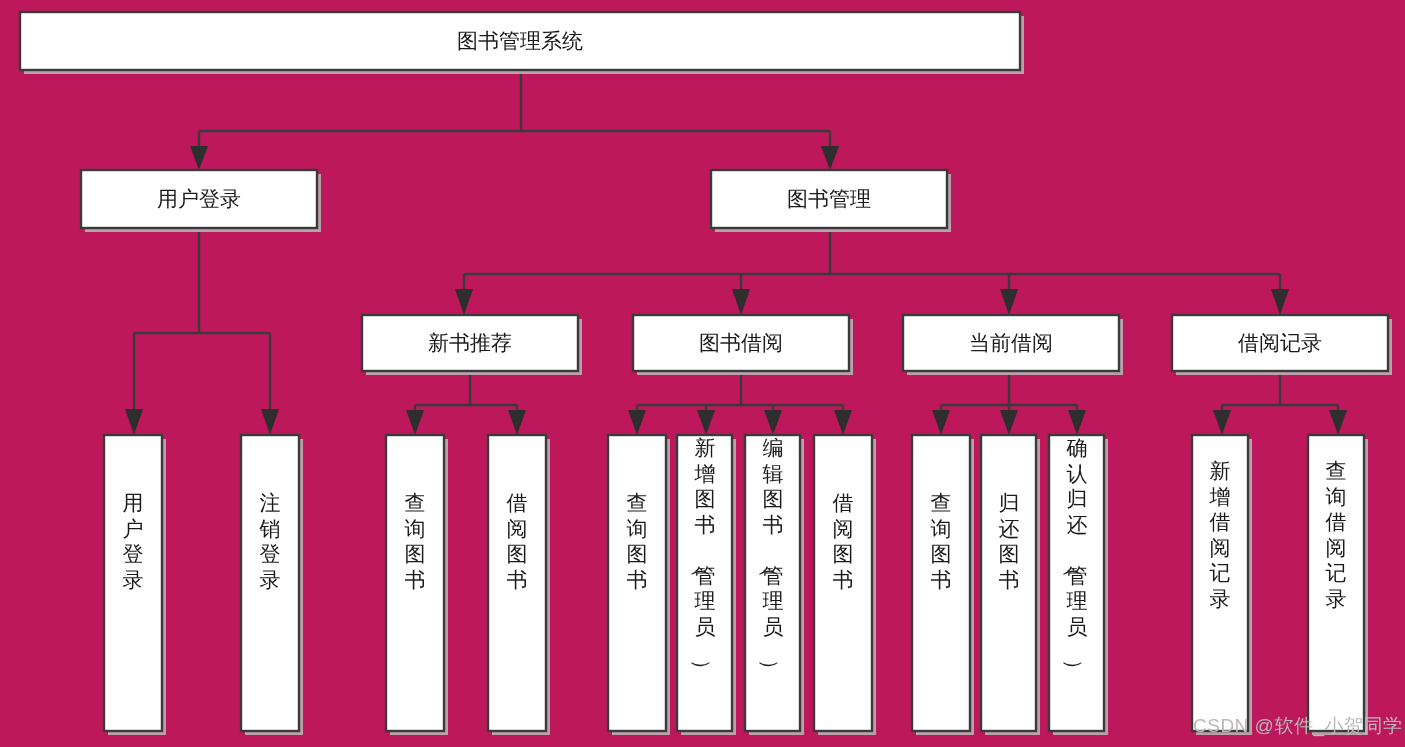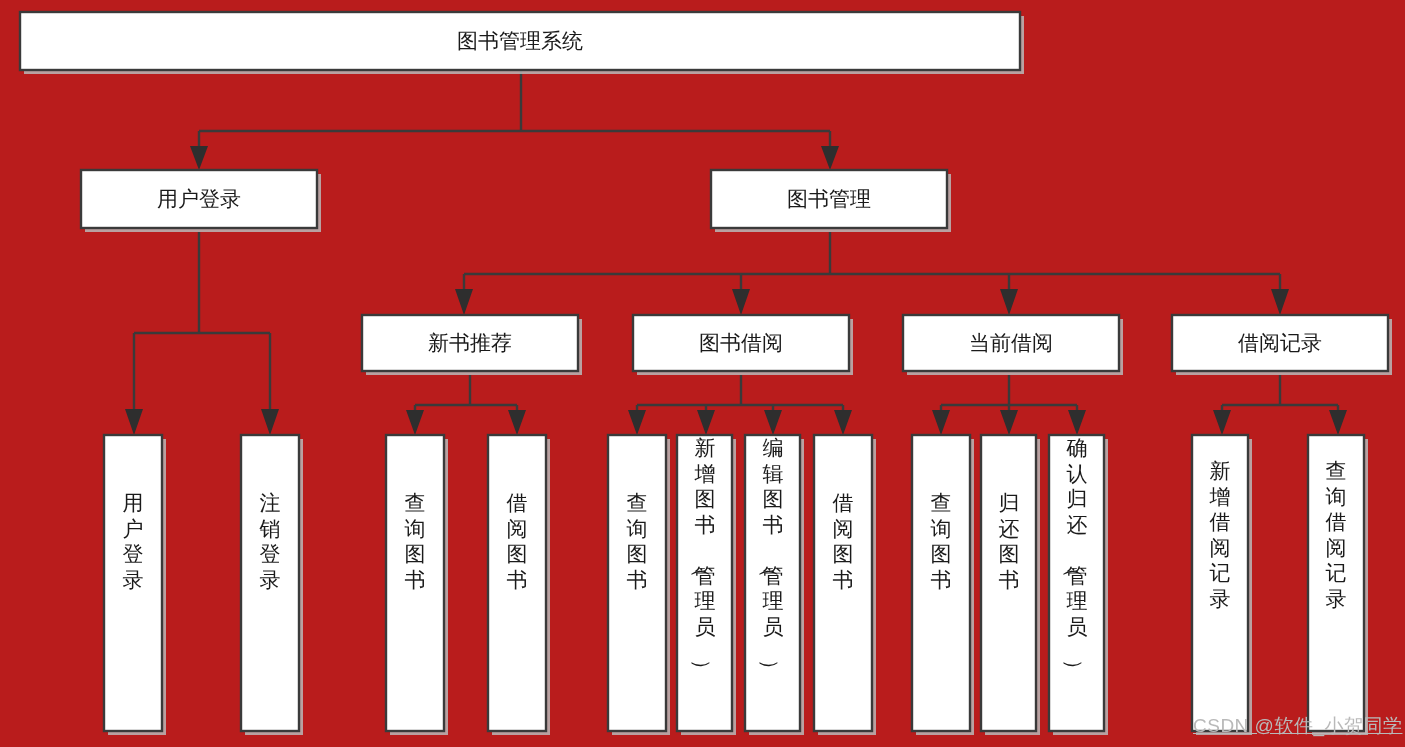--- a/index.html
+++ b/index.html
@@ -10,21 +10,21 @@
   body {
     width: 1405px;
     height: 747px;
     font-family: "Liberation Sans", "DejaVu Sans", sans-serif;
     overflow: hidden;
   }
   #diagram-root {
     position: relative;
     width: 1405px;
     height: 747px;
-    background: #b91c1c;
+    background: #be185d;
   }
   svg#diagram-canvas {
     position: absolute;
     left: 0;
     top: 0;
     width: 1405px;
     height: 747px;
     display: block;
   }
   .node-box {
@@ -62,21 +62,20 @@
     text-anchor: middle;
   }
   .watermark {
     position: absolute;
     font-family: "Liberation Sans", "DejaVu Sans", sans-serif;
     font-size: 19px;
     color: #b9b9b9;
     letter-spacing: 0.5px;
     white-space: nowrap;
     user-select: none;
-    text-decoration: underline;
   }
 </style>
 </head>
 <body>
 
 <div id="diagram-root">
 
   <svg id="diagram-canvas" viewBox="0 0 1405 747">
 
     <g>

